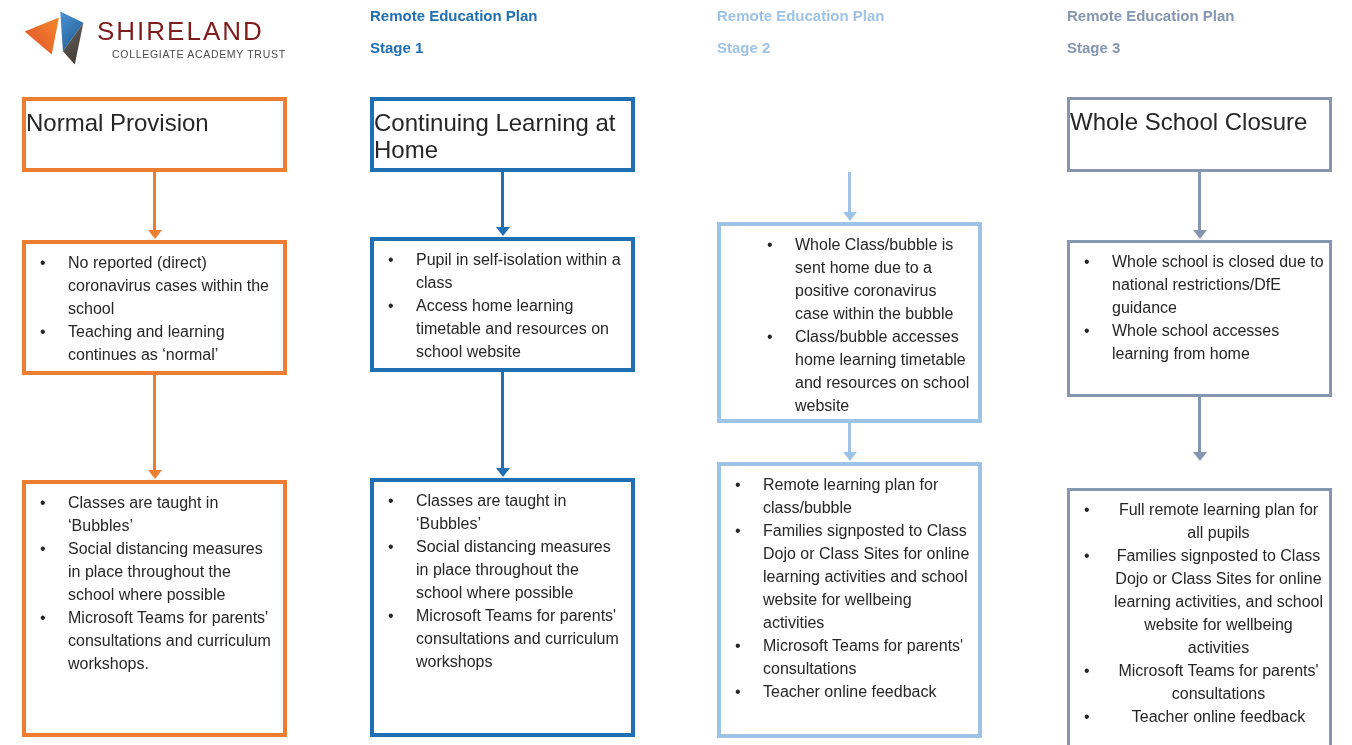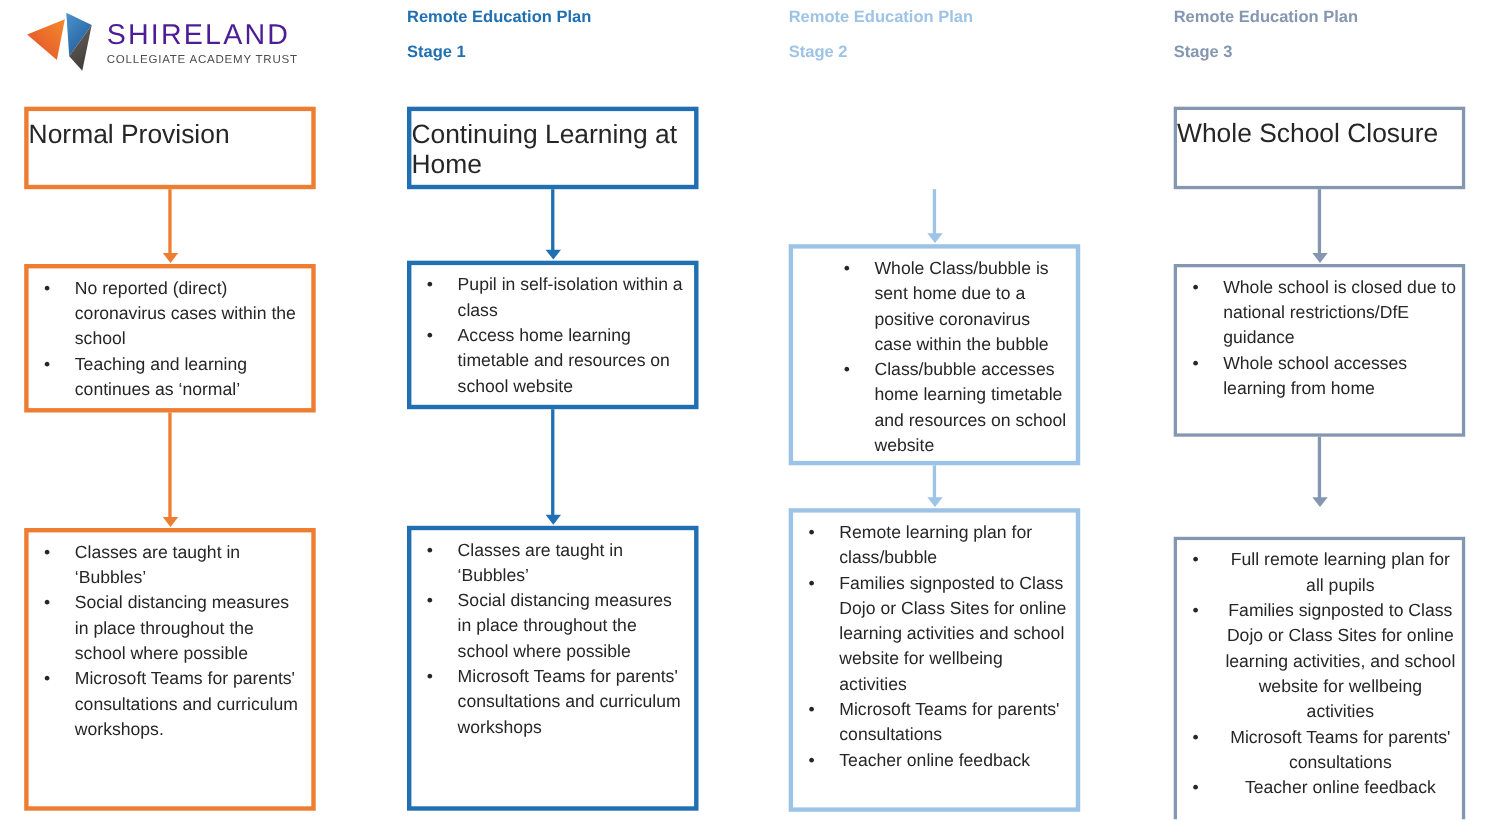--- a/index.html
+++ b/index.html
@@ -15,22 +15,22 @@
 
   .column { position:absolute; top:0; width:265px; height:745px; }
   #col-1 { left:22px; }
   #col-2 { left:370px; }
   #col-3 { left:717px; }
   #col-4 { left:1067px; }
 
   
   .logo { position:absolute; top:4px; left:0; display:flex; align-items:center; gap:9px; width:290px; }
   .logo svg { flex:0 0 auto; }
-  .logo-name { font-size:26px; letter-spacing:2px; color:#4c1d95; line-height:30px; }
-  .logo-sub  { font-size:10.5px; letter-spacing:0.7px; color:#4c4c4c; margin-top:2px; }
+  .logo-name { font-size:26px; letter-spacing:2px; color:#7f1d1d; line-height:30px; }
+  .logo-sub  { font-size:10.5px; letter-spacing:0.7px; color:#4c4c4c; margin-top:2px;margin-left:15px; }
 
   
   .col-header {
     position:absolute; top:0; left:0; width:100%;
     font-weight:bold; font-size:15px; line-height:32px;
     color:var(--accent);
   }
 
   
   .box {

